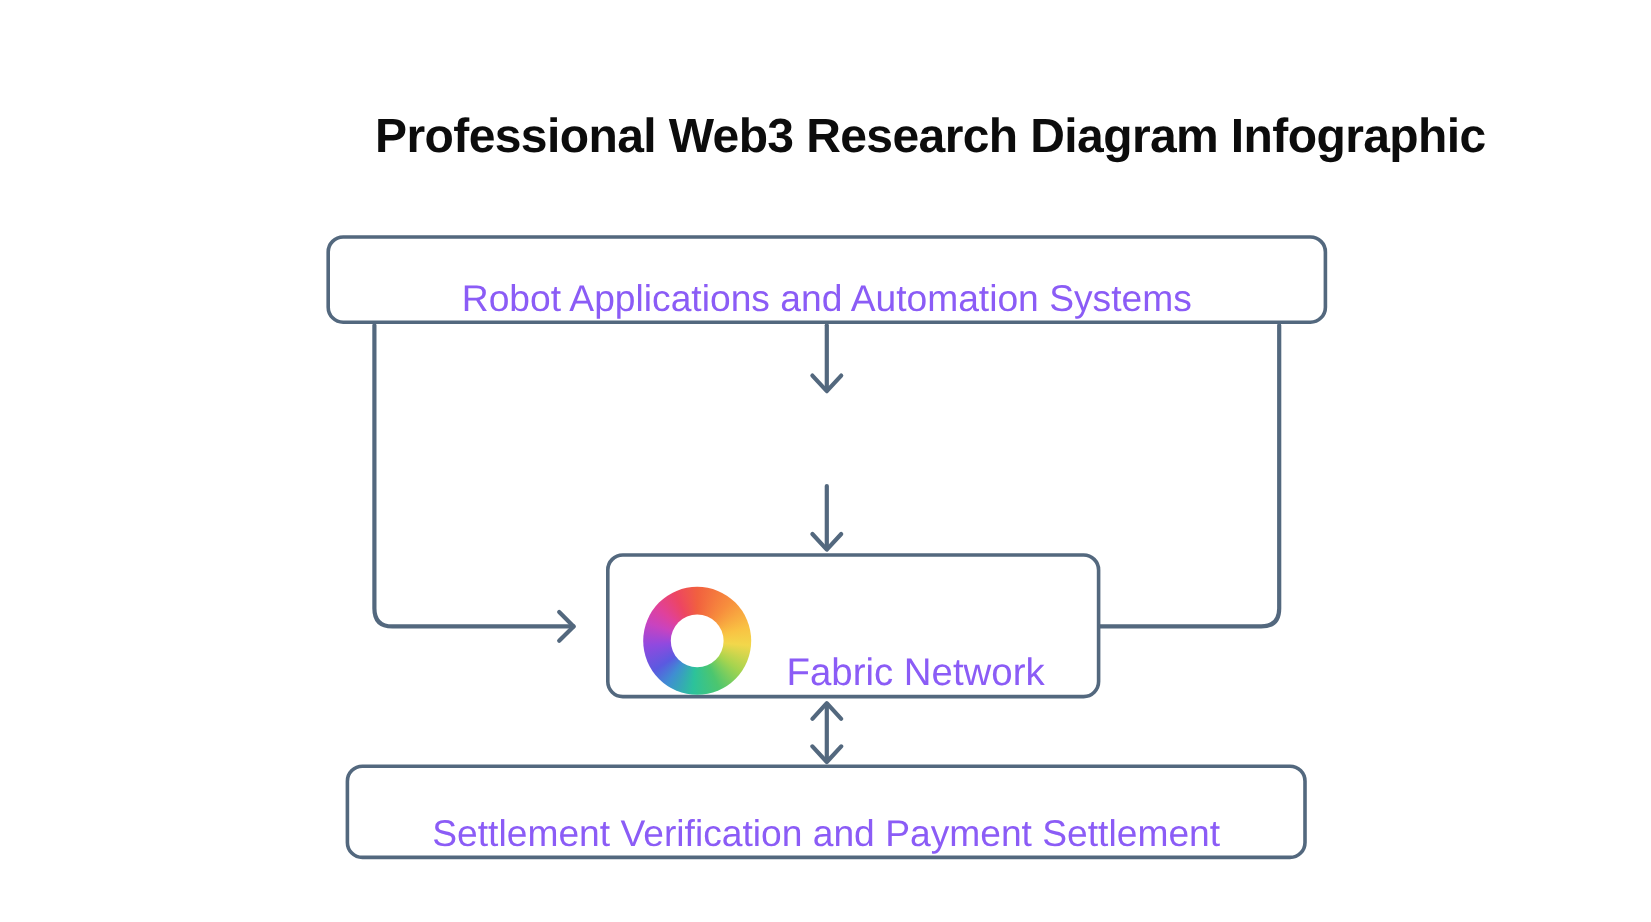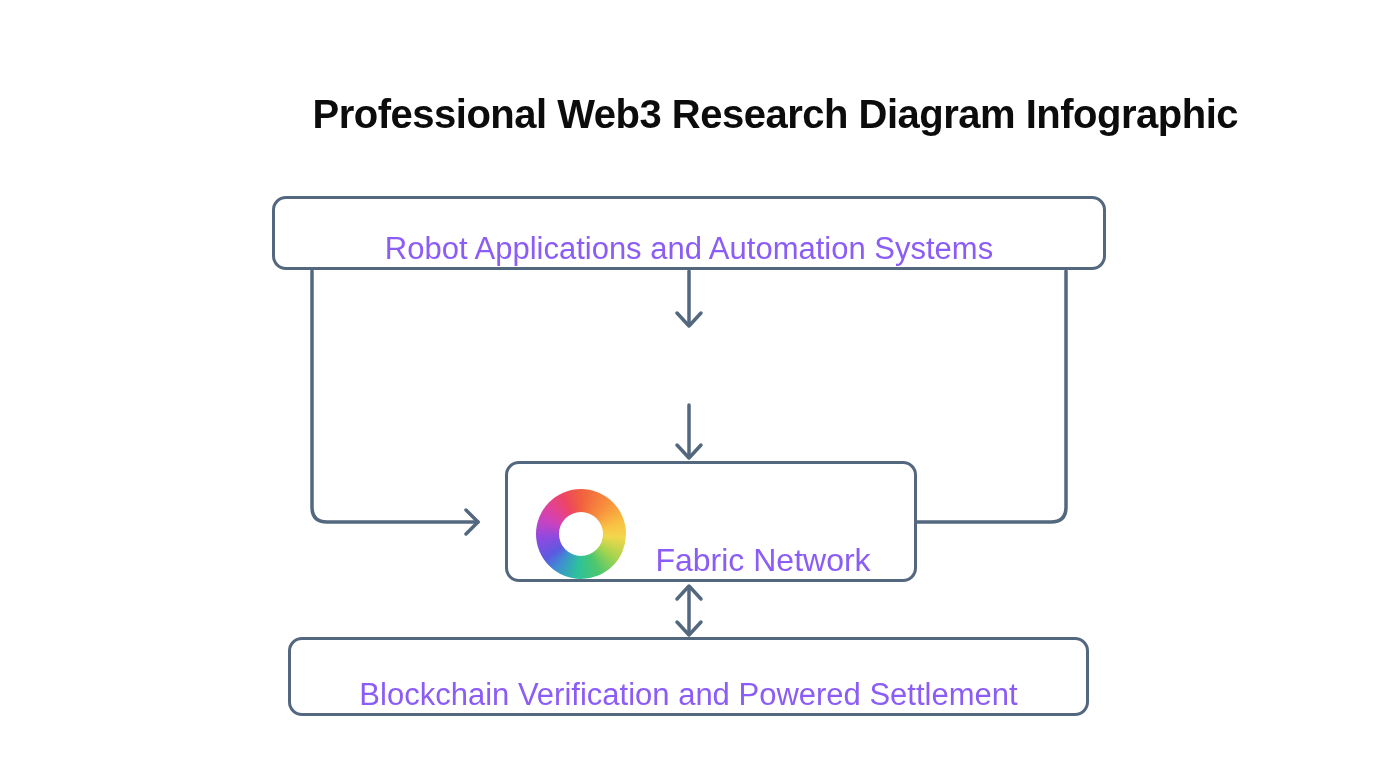--- a/index.html
+++ b/index.html
@@ -114,16 +114,16 @@
     <span>Robot Applications and Automation Systems</span>
   </div>
 
 
   <div class="node node-fabric">
     <span class="ring-logo"></span>
     <span class="fabric-label">Fabric Network</span>
   </div>
 
   <div class="node node-blockchain">
-    <span>Blockchain Verification and Powered Settlement</span>
+    <span>Settlement Verification and Payment Settlement</span>
   </div>
 
 </div>
 
 </body></html>

